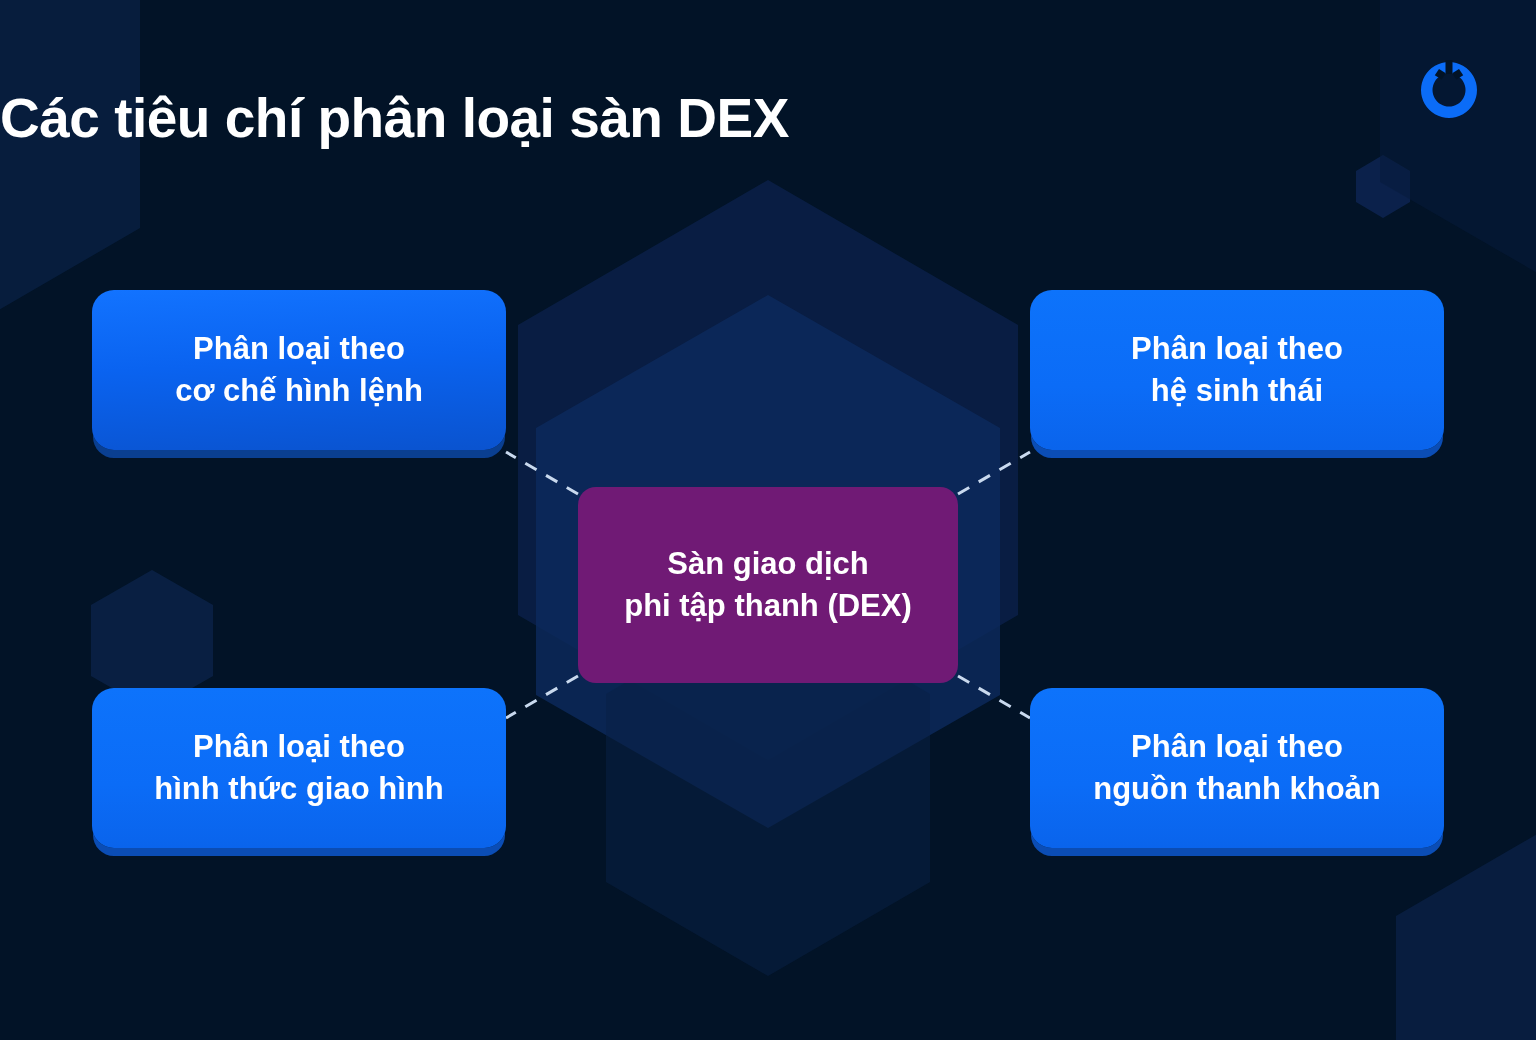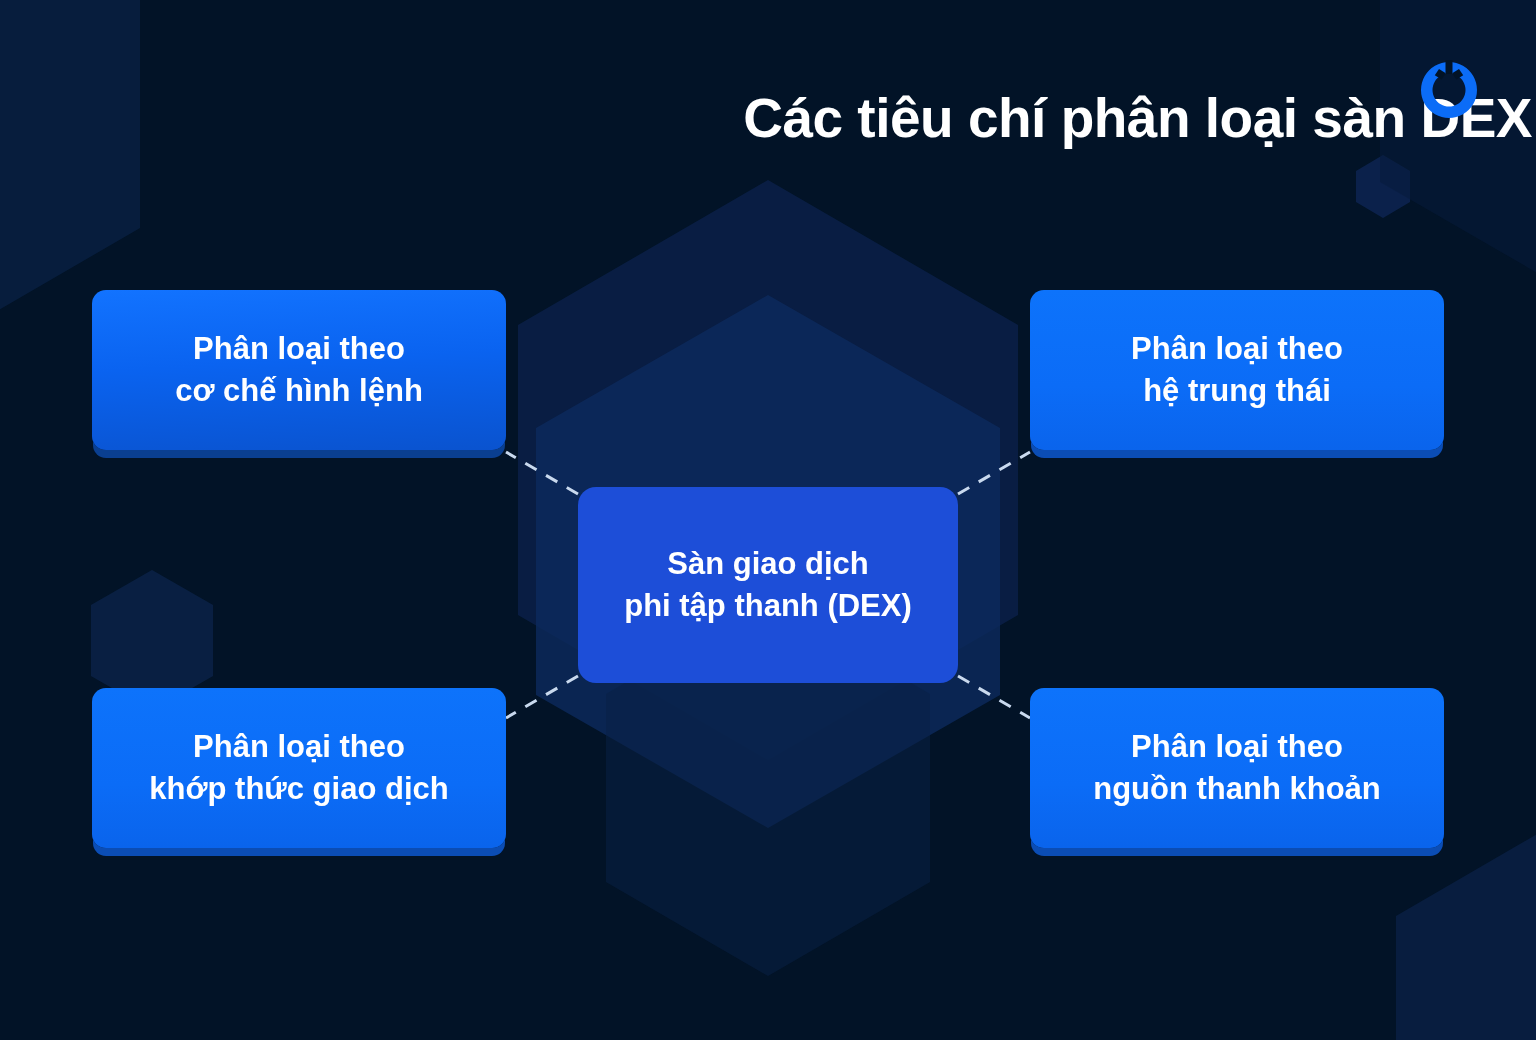--- a/index.html
+++ b/index.html
@@ -27,21 +27,21 @@
     height: 100%;
     pointer-events: none;
   }
 
   
   .title {
     position: absolute;
     left: 0;
     top: 88px;
     width: 1532px;
-    text-align: right;
+    text-align: left;
     color: #ffffff;
     font-size: 55px;
     font-weight: bold;
     letter-spacing: -0.5px;
     line-height: 1.1;
     white-space: nowrap;
   }
 
   
   .logo {
@@ -57,21 +57,21 @@
     position: absolute;
     inset: 0;
     width: 100%;
     height: 100%;
     pointer-events: none;
   }
 
   
   .node {
     position: absolute;
-    border-radius: 14px;
+    border-radius: 22px;
     display: flex;
     align-items: center;
     justify-content: center;
     text-align: center;
     color: #ffffff;
     font-weight: bold;
     line-height: 1.34;
     box-sizing: border-box;
     padding: 0 18px;
   }
@@ -103,21 +103,21 @@
   
   #node-br { left: 1030px; top: 688px; }
 
   
   .node-purple {
     left: 578px;
     top: 487px;
     width: 380px;
     height: 196px;
     font-size: 31px;
-    background: #1d4ed8;
+    background: #701a75;
     box-shadow: none;
     border-radius: 18px;
   }
 </style>
 </head>
 <body>
 
 <div id="stage">
 
   <svg class="bg-layer" viewBox="0 0 1536 1040">
@@ -158,28 +158,28 @@
   <div class="node node-blue" id="node-tl">
     <div>
       <span class="label">Phân loại theo</span>
       <span class="label">cơ chế hình lệnh</span>
     </div>
   </div>
 
   <div class="node node-blue flat" id="node-tr">
     <div>
       <span class="label">Phân loại theo</span>
-      <span class="label">hệ trung thái</span>
+      <span class="label">hệ sinh thái</span>
     </div>
   </div>
 
   <div class="node node-blue flat" id="node-bl">
     <div>
       <span class="label">Phân loại theo</span>
-      <span class="label">khớp thức giao dịch</span>
+      <span class="label">hình thức giao hình</span>
     </div>
   </div>
 
   <div class="node node-blue flat" id="node-br">
     <div>
       <span class="label">Phân loại theo</span>
       <span class="label">nguồn thanh khoản</span>
     </div>
   </div>
 

